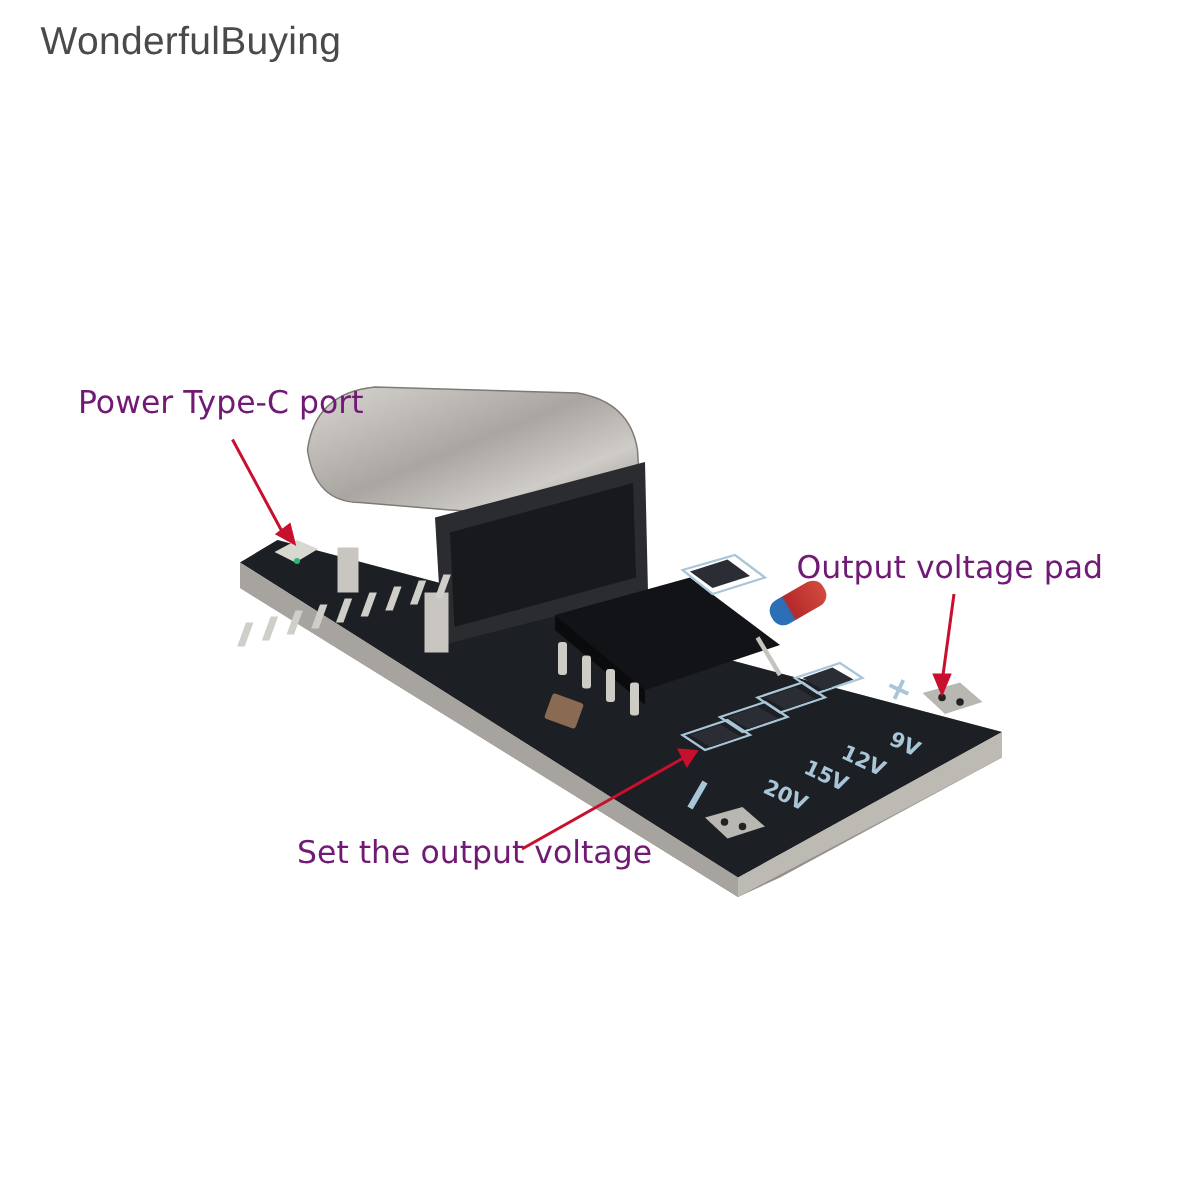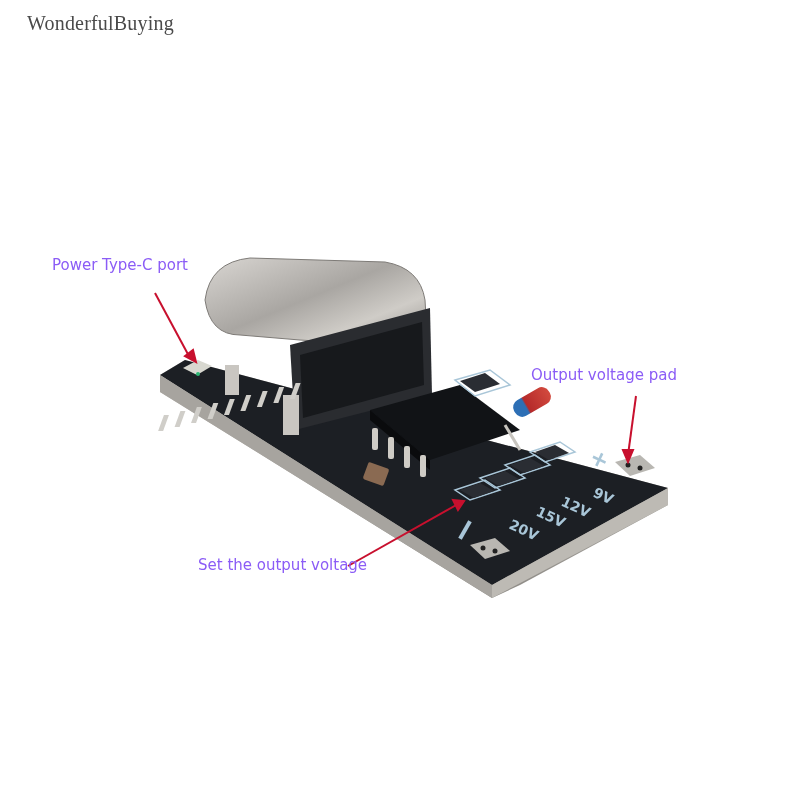--- a/index.html
+++ b/index.html
@@ -2,26 +2,26 @@
 <html><head>
   <meta charset="utf-8">
   <style>
     html, body { margin: 0; padding: 0; }
     body {
       width: 800px; height: 800px; background: #ffffff; position: relative; overflow: hidden;
       font-family: "Liberation Sans", sans-serif;
     }
     .brand {
       position: absolute; left: 27px; top: 12px;
-      font-family: Liberation Serif, serif;
-      font-size: 20px; color: #4a4a4a; letter-spacing: 0.2px;
+      font-family: Liberation Sans, sans-serif;
+      font-size: 26px; color: #4a4a4a; letter-spacing: 0.2px;
     }
     .callout {
-      position: absolute; color: #8b5cf6;
-      font-family: "DejaVu Sans", sans-serif; font-size: 15px; white-space: nowrap;
+      position: absolute; color: #701a75;
+      font-family: "DejaVu Sans", sans-serif; font-size: 21px; white-space: nowrap;
     }
     #callout-typec { left: 52px; top: 256px; }
     #callout-output-pad { left: 531px; top: 366px; }
     #callout-set-voltage { left: 198px; top: 556px; }
     svg.scene { position: absolute; left: 0; top: 0; }
   </style>
 </head>
 <body>
 
 <div class="brand">WonderfulBuying</div>

